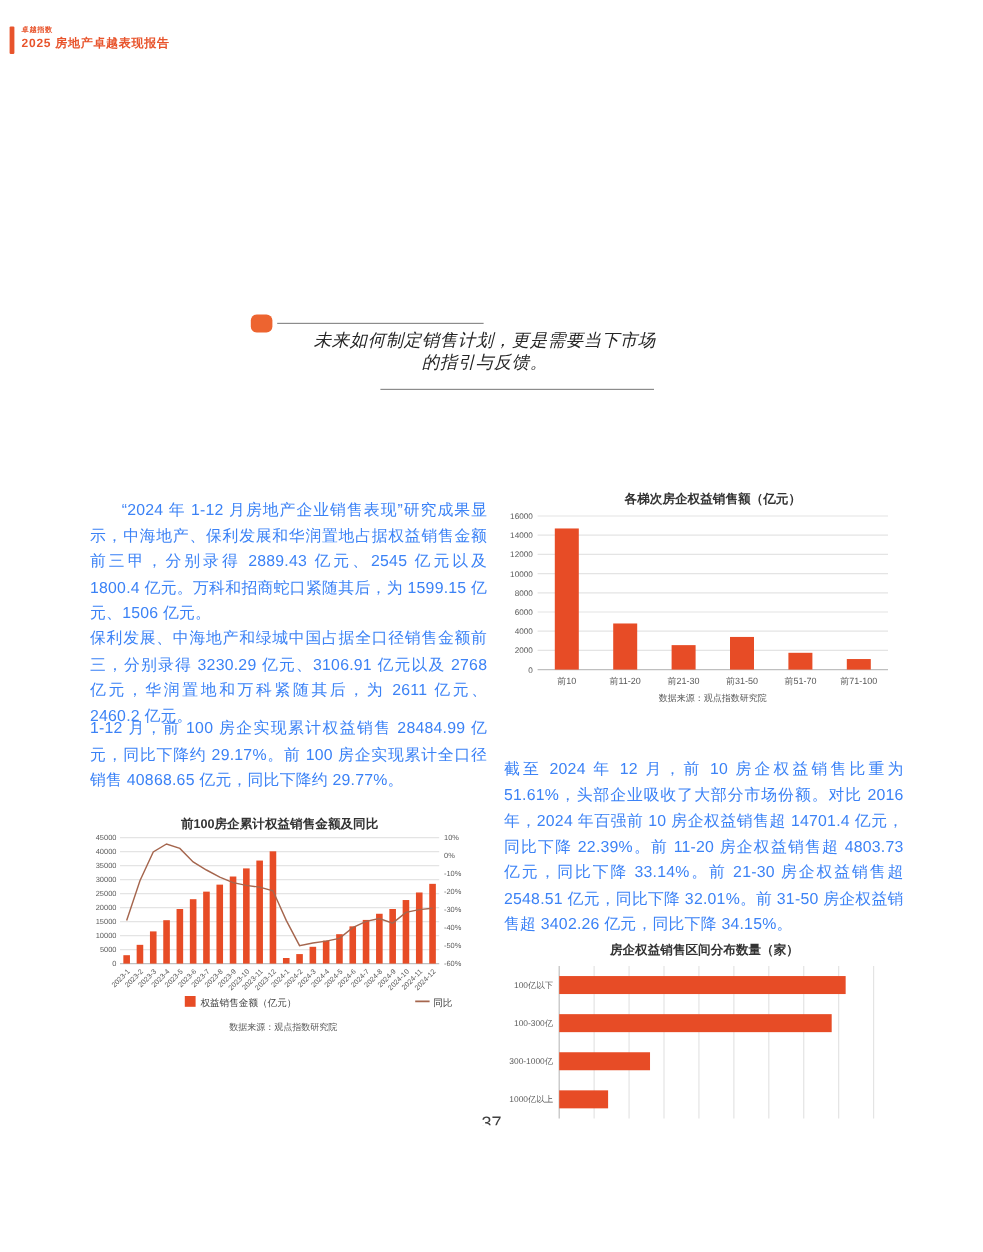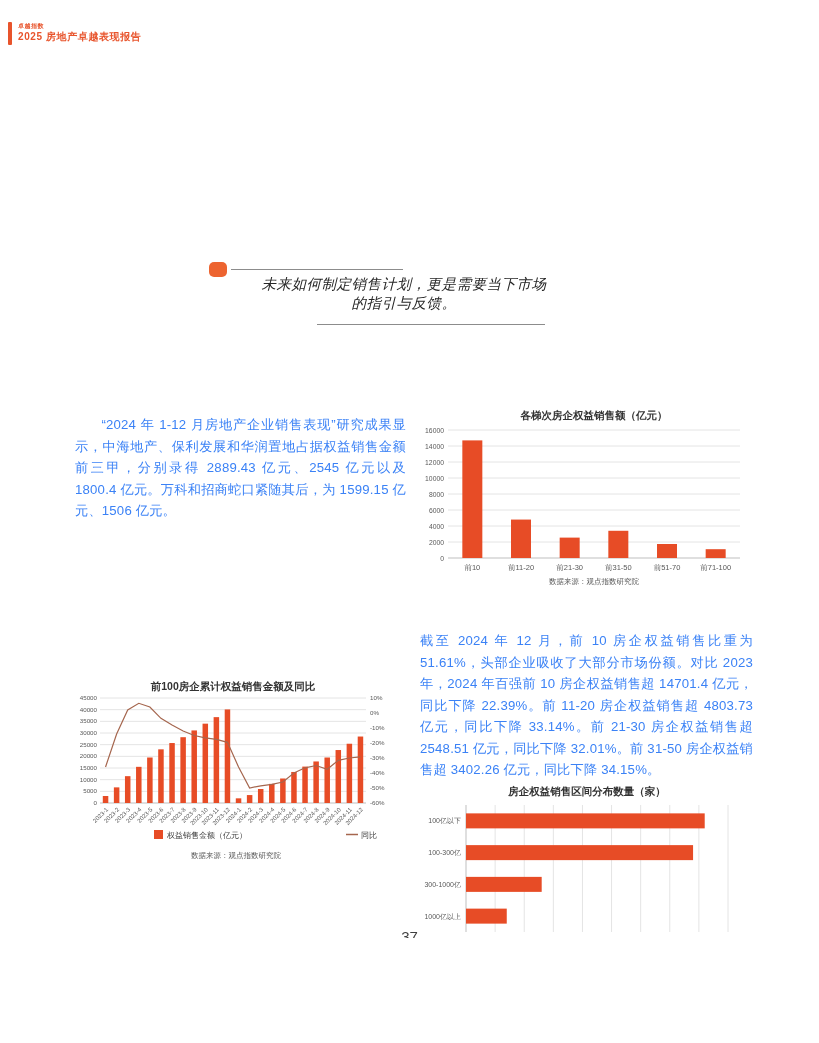--- a/index.html
+++ b/index.html
@@ -66,21 +66,23 @@
     <div class="intro-sq"></div>
     <div class="intro-topline"></div>
     <div class="intro-text">
       <span>未来如何制定销售计划，更是需要当下市场</span><br>
       <span>的指引与反馈。</span>
     </div>
     <div class="intro-botline"></div>
   </div>
 
   <p class="para indent" id="p1">“2024 年 1-12 月房地产企业销售表现”研究成果显示，中海地产、保利发展和华润置地占据权益销售金额前三甲，分别录得 2889.43 亿元、2545 亿元以及 1800.4 亿元。万科和招商蛇口紧随其后，为 1599.15 亿元、1506 亿元。</p>
-  <p class="para" id="p5">截至 2024 年 12 月，前 10 房企权益销售比重为 51.61%，头部企业吸收了大部分市场份额。对比 2023 年，2024 年百强前 10 房企权益销售超 14701.4 亿元，同比下降 22.39%。前 11-20 房企权益销售超 4803.73 亿元，同比下降 33.14%。前 21-30 房企权益销售超 2548.51 亿元，同比下降 32.01%。前 31-50 房企权益销售超 3402.26 亿元，同比下降 34.15%。</p>
+  <p class="para" id="p2">保利发展、中海地产和绿城中国占据全口径销售金额前三，分别录得 3230.29 亿元、3106.91 亿元以及 2768 亿元，华润置地和万科紧随其后，为 2611 亿元、2460.2 亿元。</p>
+  <p class="para" id="p3">1-12 月，前 100 房企实现累计权益销售 28484.99 亿元，同比下降约 29.17%。前 100 房企实现累计全口径销售 40868.65 亿元，同比下降约 29.77%。</p>
+  <p class="para" id="p5">截至 2024 年 12 月，前 10 房企权益销售比重为 51.61%，头部企业吸收了大部分市场份额。对比 2016 年，2024 年百强前 10 房企权益销售超 14701.4 亿元，同比下降 22.39%。前 11-20 房企权益销售超 4803.73 亿元，同比下降 33.14%。前 21-30 房企权益销售超 2548.51 亿元，同比下降 32.01%。前 31-50 房企权益销售超 3402.26 亿元，同比下降 34.15%。</p>
 
   <div class="chart" id="chart0"><svg width="340" height="195" viewBox="0 0 340 195">
         <line x1="30" y1="154" x2="322" y2="154" stroke="#bfbfbf" stroke-width="1"></line>
         <text x="26" y="156.5" font-size="6.8" fill="#595959" text-anchor="end">0</text>
         <line x1="30" y1="138" x2="322" y2="138" stroke="#e4e4e4" stroke-width="1"></line>
         <text x="26" y="140.5" font-size="6.8" fill="#595959" text-anchor="end">2000</text>
         <line x1="30" y1="122" x2="322" y2="122" stroke="#e4e4e4" stroke-width="1"></line>
         <text x="26" y="124.5" font-size="6.8" fill="#595959" text-anchor="end">4000</text>
         <line x1="30" y1="106" x2="322" y2="106" stroke="#e4e4e4" stroke-width="1"></line>
         <text x="26" y="108.5" font-size="6.8" fill="#595959" text-anchor="end">6000</text>

